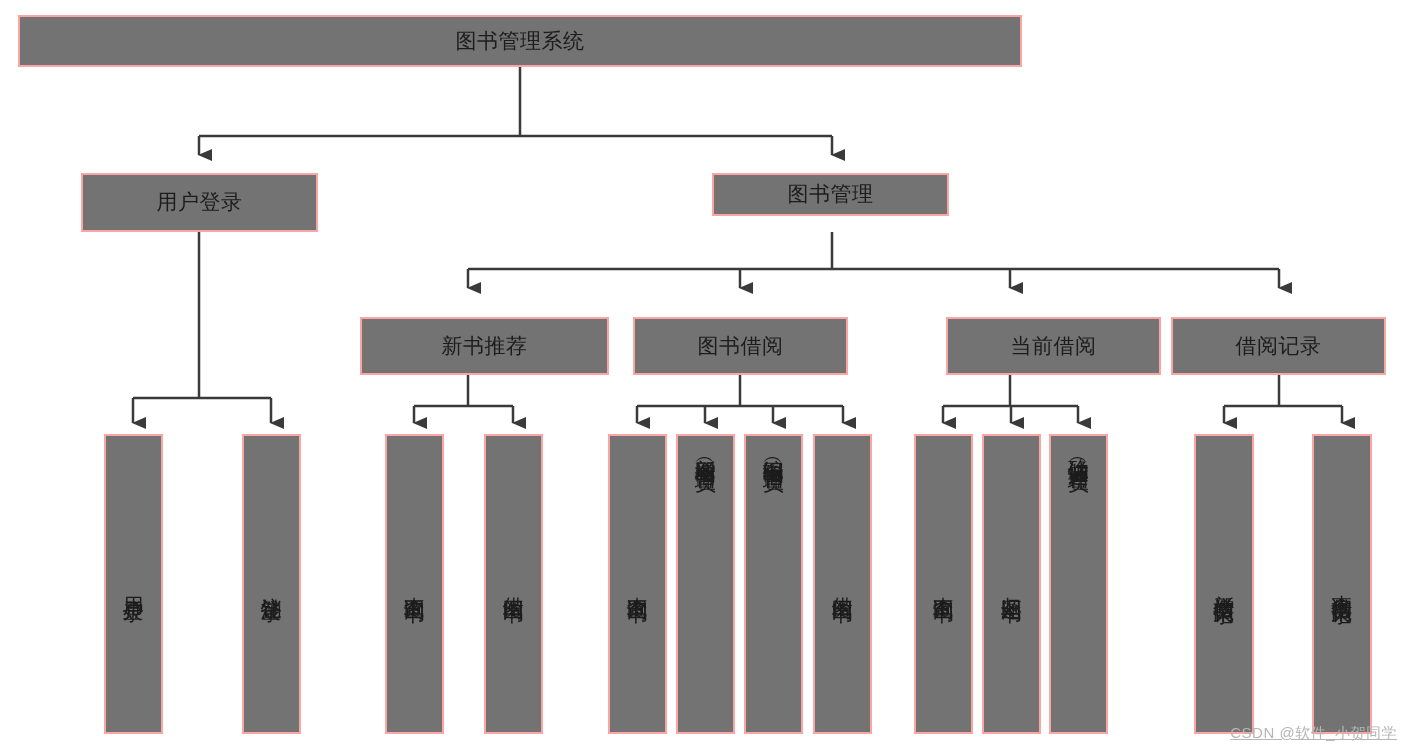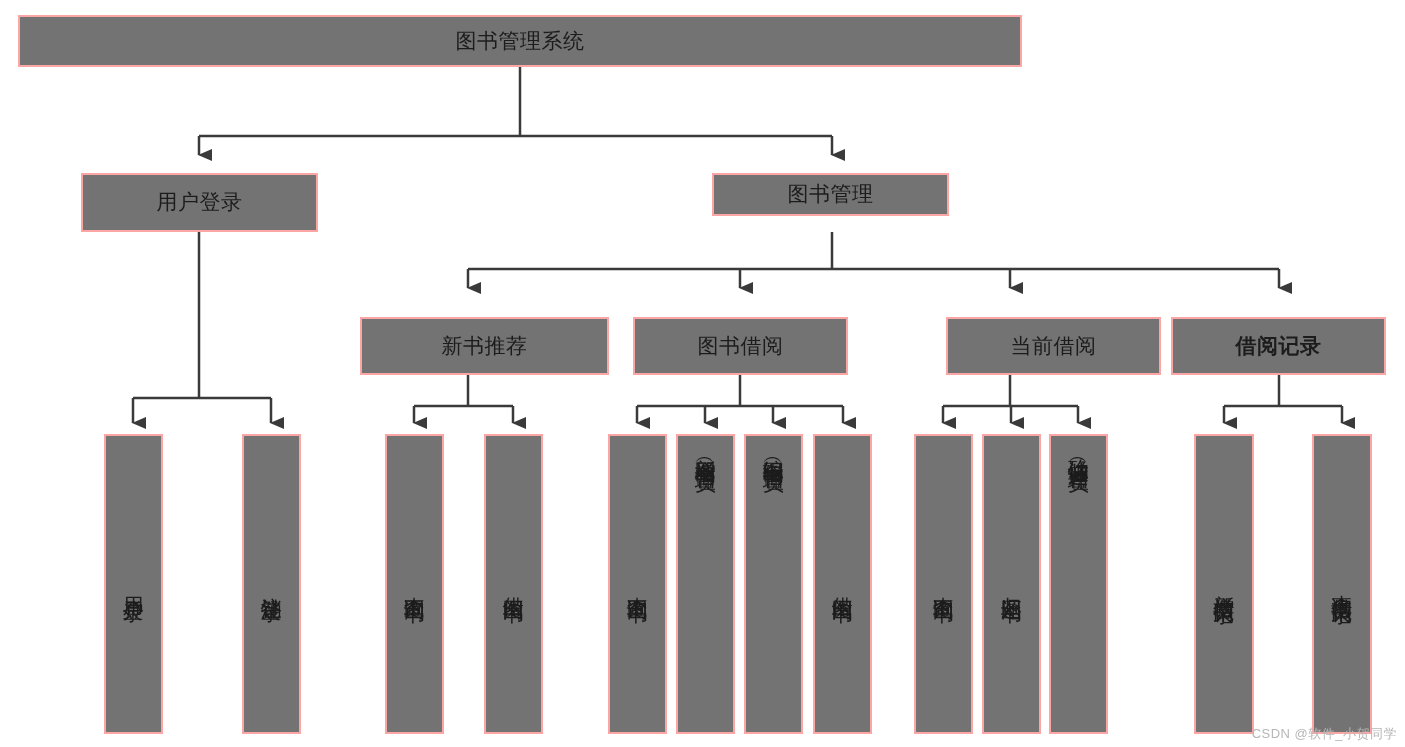--- a/index.html
+++ b/index.html
@@ -57,24 +57,25 @@
     padding-top: 6px;
   }
   .node.vertical.vcenter {
     align-items: center;
     padding-top: 0;
   }
   .watermark {
     position: absolute;
     right: 8px;
     bottom: 4px;
-    font-size: 13px;
+    font-size: 15px;
     color: #b6b6b6;
     white-space: nowrap;
     letter-spacing: 0.5px;
+    text-decoration: underline;
   }
 </style>
 </head>
 <body>
 
 <div id="canvas">
 
   <svg class="links" viewBox="0 0 1405 747">
     <defs>
       <marker id="arrow" viewBox="0 0 12 14" refX="6" refY="13" markerWidth="12" markerHeight="14" orient="auto-start-reverse" markerUnits="userSpaceOnUse">
@@ -154,21 +155,21 @@
   </div>
 
   <div class="node" style="left:633px; top:317px; width:215px; height:58px;justify-content:center;">
     <span class="label">图书借阅</span>
   </div>
 
   <div class="node" style="left:902px; top:317px; width:215px; height:58px;margin-left:44px;">
     <span class="label">当前借阅</span>
   </div>
 
-  <div class="node" style="left:1171px; top:317px; width:215px; height:58px;font-weight:bold;">
+  <div class="node" style="left:1171px; top:317px; width:215px; height:58px;">
     <span class="label">借阅记录</span>
   </div>
 
   <div class="node vertical vcenter" style="left:104px; top:434px; width:59px; height:300px;">
     <span class="label">用户登录</span>
   </div>
 
   <div class="node vertical vcenter" style="left:242px; top:434px; width:59px; height:300px;">
     <span class="label">注销登录</span>
   </div>

